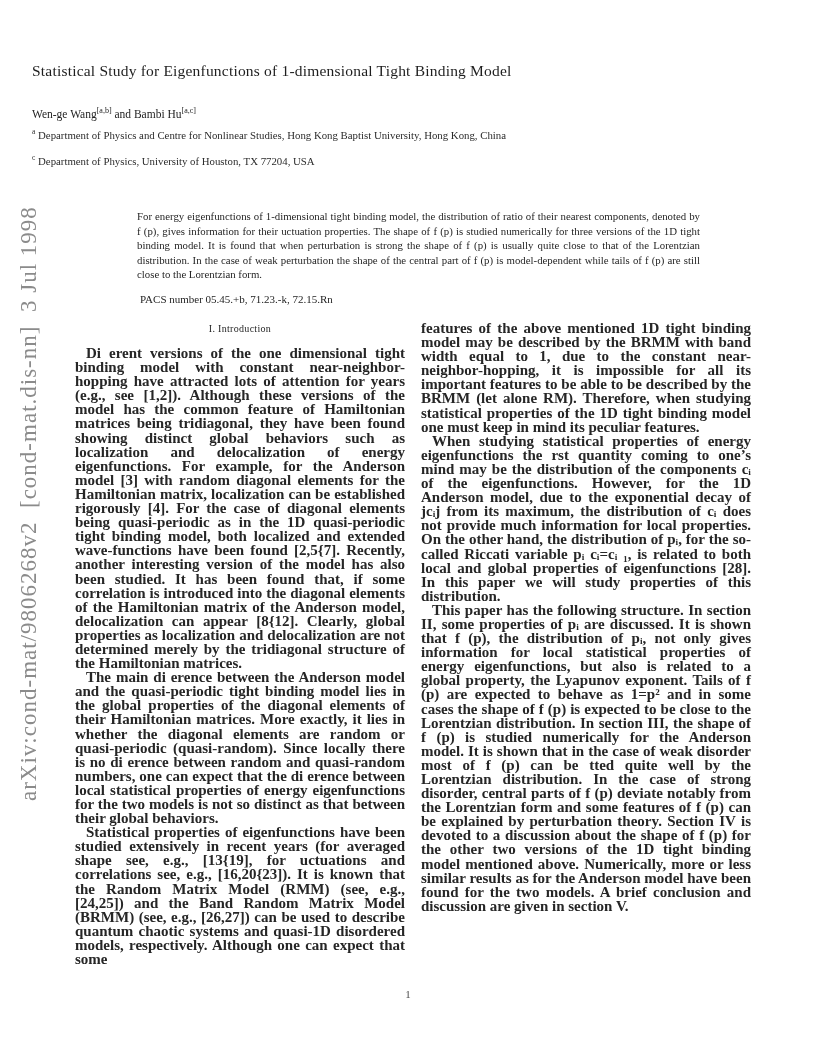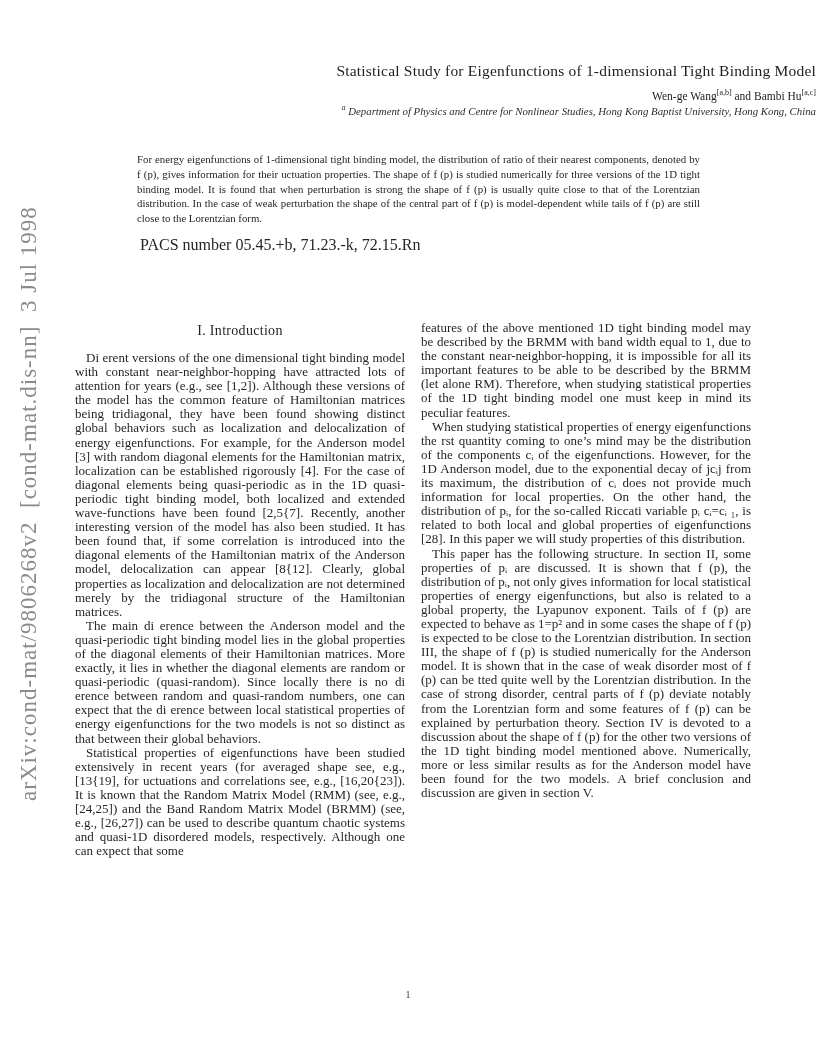--- a/index.html
+++ b/index.html
@@ -15,70 +15,71 @@
     position:absolute;
     left:16px;top:148px;height:712px;
     writing-mode:vertical-rl;
     transform:rotate(180deg);
     text-align:center;
     font-size:23px;
     letter-spacing:1px;
     color:#8b8b8b;
     white-space:pre;
   }
-  .header{ text-align:right; padding-top:62px; }
+  .header{ text-align:left; padding-top:62px;padding-left:32px; }
   .title{
     font-size:15.5px;
     letter-spacing:0.2px;
     color:#1e1e1e;
   }
-  .authors{ margin-top:8px; font-size:11.5px; color:#222; }
+  .authors{ margin-top:26px; font-size:11.5px; color:#222; }
   .authors sup{ font-size:8px; }
-  .affil{ font-size:10.8px; font-style:italic; line-height:12px; color:#2b2b2b; }
+  .affil{ font-size:10.8px; line-height:23px; color:#2b2b2b; }
   .affil sup{ font-size:7.5px; }
   .abstract{
     width:563px;
     margin:36px 12px 0 137px;
   }
   .abstract-text{
     margin:0;
     font-size:10.8px;
     line-height:14.6px;
     text-align:justify;
     color:#252525;
   }
   .pacs{
     margin:11px 0 0 3px;
-    font-size:16px;
+    font-size:11px;
     color:#252525;
   }
   .columns{
     position:absolute;
     left:75px;top:321px;
     width:676px;
     display:flex;
     gap:16px;
   }
   .col{ width:330px; }
   .col h2{
-    font-size:14px;
+    font-size:10px;
     font-weight:normal;
     text-align:center;
     letter-spacing:0.3px;
     margin:2px 0 12px 0;
     color:#1f1f1f;
   }
   .col h2.h2-second{ margin-top:30px; margin-bottom:0; }
   .col p{
     margin:0;
-    font-size:13px;
+    font-size:15px;
     line-height:14.1px;
     text-align:justify;
     text-indent:11px;
     color:#262626;
+    font-weight:bold;
   }
   .col p.no-indent{ text-indent:0; }
   .page-number{
     position:absolute;
     top:988px;left:0;width:100%;
     text-align:center;
     font-size:11px;
     color:#4f4f4f;
   }
 </style>
@@ -86,20 +87,21 @@
 <body>
 
 <div class="page">
 
   <div class="arxiv-banner">arXiv:cond-mat/9806268v2  [cond-mat.dis-nn]  3 Jul 1998</div>
 
   <div class="header">
     <div class="title">Statistical Study for Eigenfunctions of 1-dimensional Tight Binding Model</div>
     <div class="authors"><span>Wen-ge Wang</span><sup>[a,b]</sup><span> and Bambi Hu</span><sup>[a,c]</sup></div>
     <div class="affil"><sup>a</sup><span> Department of Physics and Centre for Nonlinear Studies, Hong Kong Baptist University, Hong Kong, China</span></div>
+    <div class="affil"><sup>c</sup><span> Department of Physics, University of Houston, TX 77204, USA</span></div>
   </div>
 
   <div class="abstract">
     <p class="abstract-text">For energy eigenfunctions of 1-dimensional tight binding model, the distribution of ratio of their nearest components, denoted by f (p), gives information for their uctuation properties. The shape of f (p) is studied numerically for three versions of the 1D tight binding model. It is found that when perturbation is strong the shape of f (p) is usually quite close to that of the Lorentzian distribution. In the case of weak perturbation the shape of the central part of f (p) is model-dependent while tails of f (p) are still close to the Lorentzian form.</p>
     <p class="pacs">PACS number 05.45.+b, 71.23.-k, 72.15.Rn</p>
   </div>
 
   <div class="columns">
     <div class="col">
       <h2>I. Introduction</h2>

